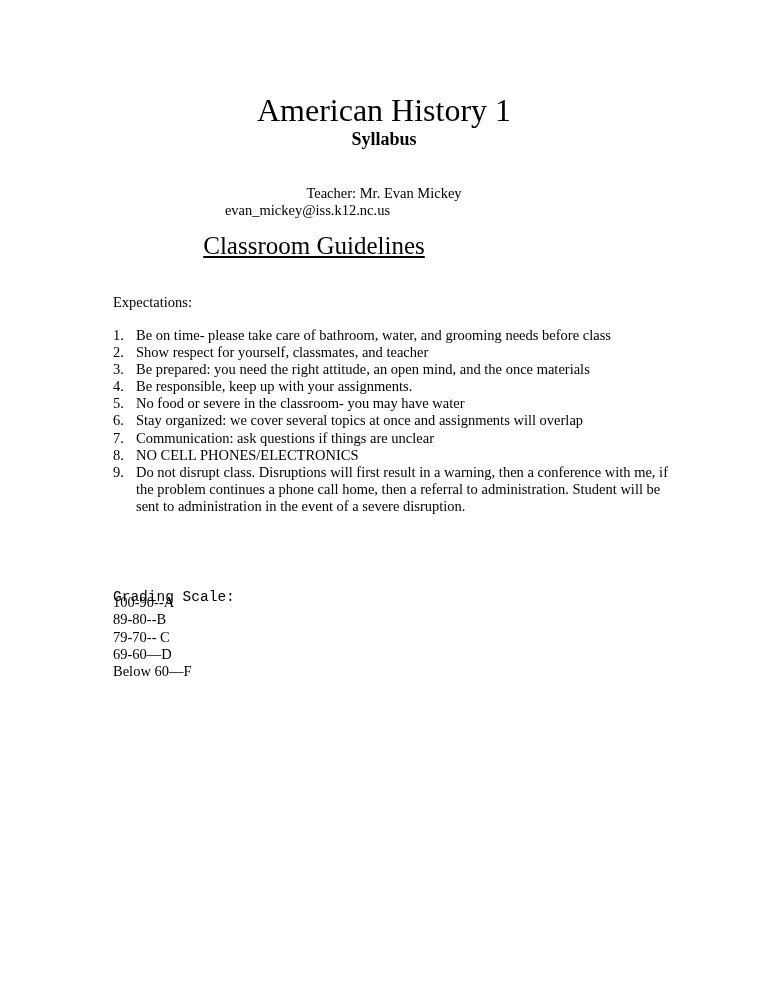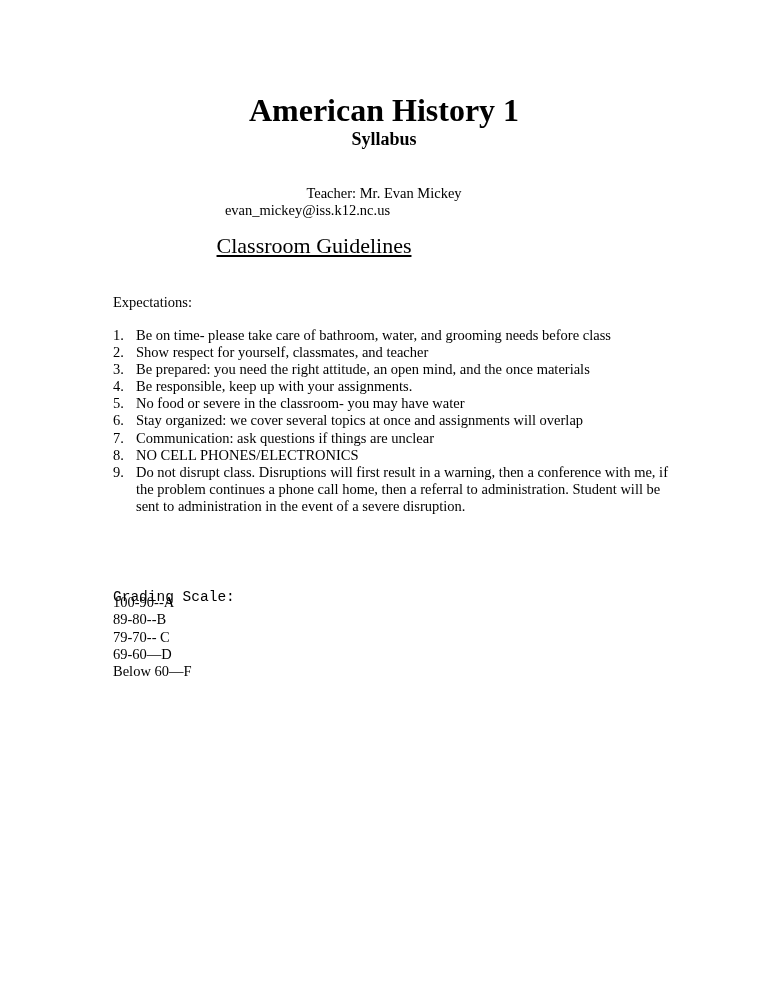--- a/index.html
+++ b/index.html
@@ -20,21 +20,21 @@
       left: 0; top: 0;
       width: 768px; height: 994px;
       background: #fff;
     }
     .title {
       position: absolute;
       left: 0; width: 768px;
       top: 91px;
       text-align: center;
       font-size: 32px;
-      font-weight: bold;
+      font-weight: normal;
       line-height: 38px;
     }
     .subtitle {
       position: absolute;
       left: 0; width: 768px;
       top: 128px;
       text-align: center;
       font-size: 18px;
       font-weight: bold;
       line-height: 22px;
@@ -53,21 +53,21 @@
       top: 201px;
       text-align: center;
       font-size: 14.5px;
       line-height: 18px;
     }
     .section-heading {
       position: absolute;
       left: 0; width: 628px;
       top: 234px;
       text-align: center;
-      font-size: 22px;
+      font-size: 25px;
       line-height: 24px;
     }
     .section-heading span {
       text-decoration: underline;
       text-underline-offset: 2px;
     }
     .label {
       position: absolute;
       left: 113px;
       font-size: 14.5px;

